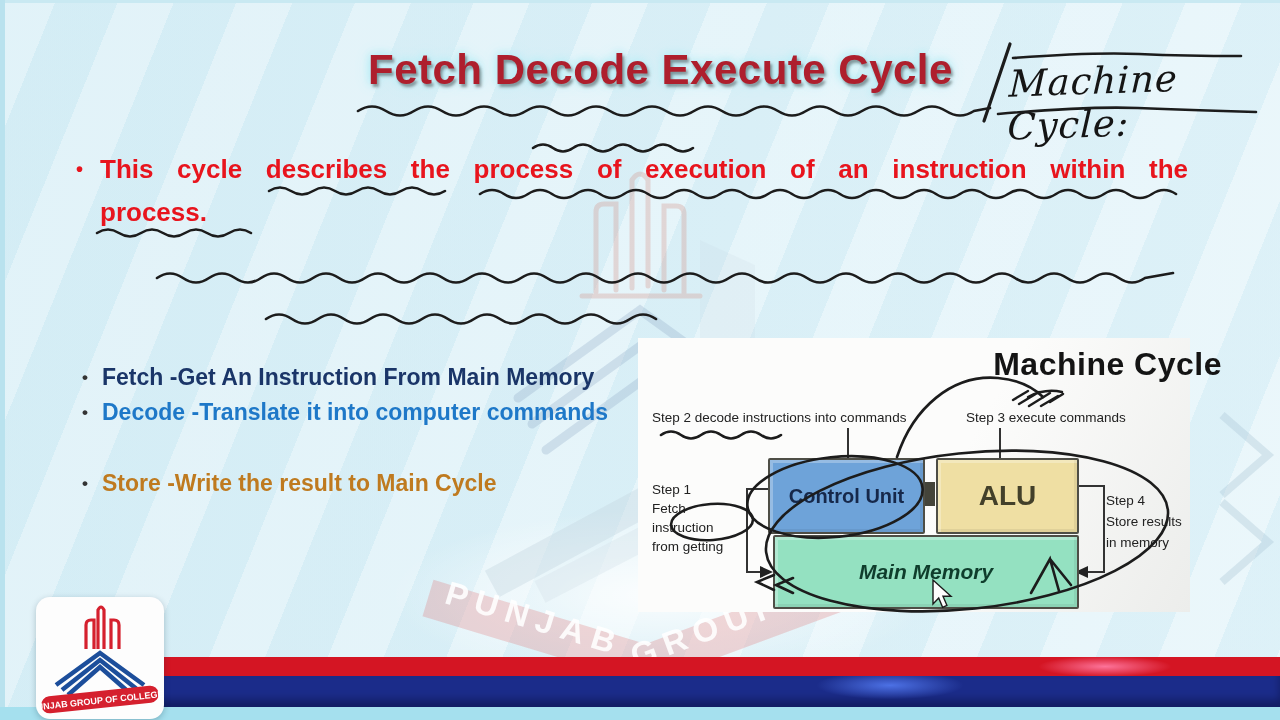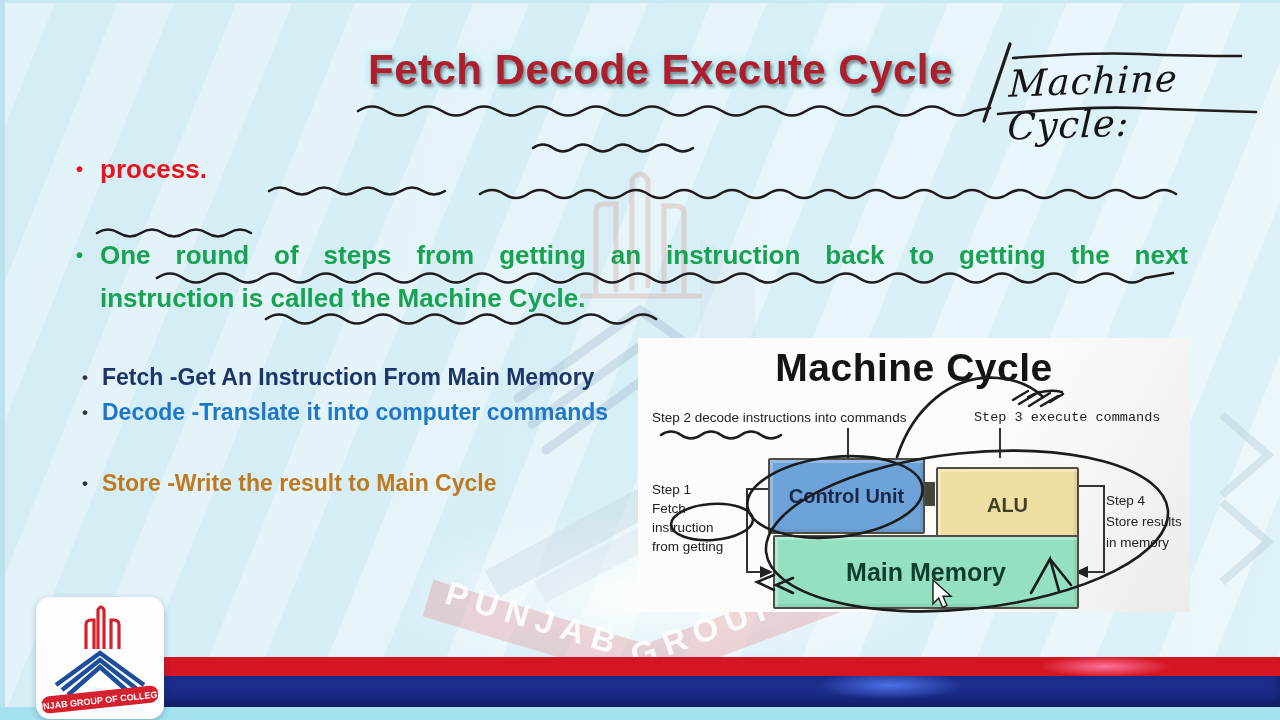--- a/index.html
+++ b/index.html
@@ -20,31 +20,31 @@
   .bullet::before{content:"•";position:absolute;left:4px;top:0;font-size:20px;}
   .jline{display:block;text-align:justify;text-align-last:justify;width:1088px;}
   .nline{display:block;}
   
   .step-line{left:72px;font-size:23px;font-weight:bold;line-height:35px;padding-left:30px;box-sizing:border-box;width:700px;}
   .step-line::before{content:"•";position:absolute;left:10px;top:0;font-size:17px;color:#333;}
   
   #panel{left:638px;top:338px;width:552px;height:274px;
     background:linear-gradient(120deg,#fcfcfb 55%,#ecedeb 100%);}
   #panel svg{position:absolute;inset:0;}
-  #d-title{left:0;top:8px;width:100%;text-align:center;font-size:39px;font-weight:bold;color:#141414;letter-spacing:.5px;}
+  #d-title{left:0;top:8px;width:100%;text-align:right;font-size:32px;font-weight:bold;color:#141414;letter-spacing:.5px;padding-left:32px;}
   .d-small{font-size:13.5px;color:#222;line-height:19px;}
   #d-step2{left:14px;top:70px;}
-  #d-step3{left:336px;top:70px;font-family:Liberation Mono, monospace;}
+  #d-step3{left:328px;top:70px;}
   #d-step1{left:14px;top:142px;width:90px;}
   #d-step4{left:468px;top:152px;width:86px;line-height:21px;}
   .dbox{position:absolute;border:2px solid #4e4e46;border-radius:2px;display:flex;align-items:center;justify-content:center;
     font-weight:bold;box-shadow:inset 3px 3px 0 rgba(255,255,255,.28), inset -3px -3px 0 rgba(0,0,0,.06);}
   #box-cu{left:130px;top:120px;width:153px;height:72px;font-size:20px;color:#16284a;}
-  #box-alu{left:298px;top:120px;width:139px;height:72px;font-size:20px;color:#43402a;margin-top:9px;}
-  #box-mm{left:135px;top:197px;width:302px;height:70px;font-size:25px;color:#0f3d2c;}
+  #box-alu{left:298px;top:120px;width:139px;height:72px;font-size:28px;color:#43402a;}
+  #box-mm{left:135px;top:197px;width:302px;height:70px;font-size:21px;color:#0f3d2c;font-style:italic;}
   
   #ribbon-red{left:85px;top:657px;width:1195px;height:19px;}
   #ribbon-red::after{content:"";position:absolute;inset:0;
     background:radial-gradient(ellipse 95px 15px at 1020px 50%, rgba(255,120,160,.95), transparent 70%);}
   #ribbon-navy{left:85px;top:676px;width:1195px;height:31px;box-shadow:inset 0 -7px 9px rgba(0,0,25,.35);}
   #ribbon-navy::after{content:"";position:absolute;inset:0;
     background:radial-gradient(ellipse 105px 20px at 805px 30%, rgba(85,125,245,.85), transparent 70%);}
   #bottom-strip{left:0;top:707px;width:1280px;height:13px;background:#a5e0ee;}
   #logo-card{left:36px;top:597px;width:128px;height:122px;background:#fdfdfd;border-radius:14px;
     box-shadow:0 2px 6px rgba(0,40,60,.25);}
@@ -89,25 +89,22 @@
       </text>
     </g>
   </svg>
 
   <div id="white-glow" class="abs"></div>
 
   <div id="slide-title" class="abs txt" style="color: rgb(174, 31, 45);">Fetch Decode Execute Cycle</div>
   <div id="hw-title" class="abs txt">Machine Cycle:</div>
 
   <div class="abs txt bullet" style="top: 148px; color: rgb(232, 20, 29);">
+    <span class="jline">This cycle describes the process of execution of an instruction within the</span>
     <span class="nline">process.</span>
-  </div>
-  <div class="abs txt bullet" style="top: 234px; color: rgb(23, 163, 82);">
-    <span class="jline">One round of steps from getting an instruction back to getting the next</span>
-    <span class="nline">instruction is called the Machine Cycle.</span>
   </div>
 
   <div class="abs txt step-line" style="top: 360px; color: rgb(26, 53, 104);">Fetch -Get An Instruction From Main Memory</div>
   <div class="abs txt step-line" style="top: 395px; color: rgb(30, 120, 200);">Decode -Translate it into computer commands</div>
   <div class="abs txt step-line" style="top: 466px; color: rgb(191, 122, 31);">Store -Write the result to Main Cycle</div>
 
   <div id="panel" class="abs">
     <svg width="552" height="274" viewBox="0 0 552 274">
       <g stroke="#333" stroke-width="2" fill="none">
         <path d="M210 90 V120"></path>

